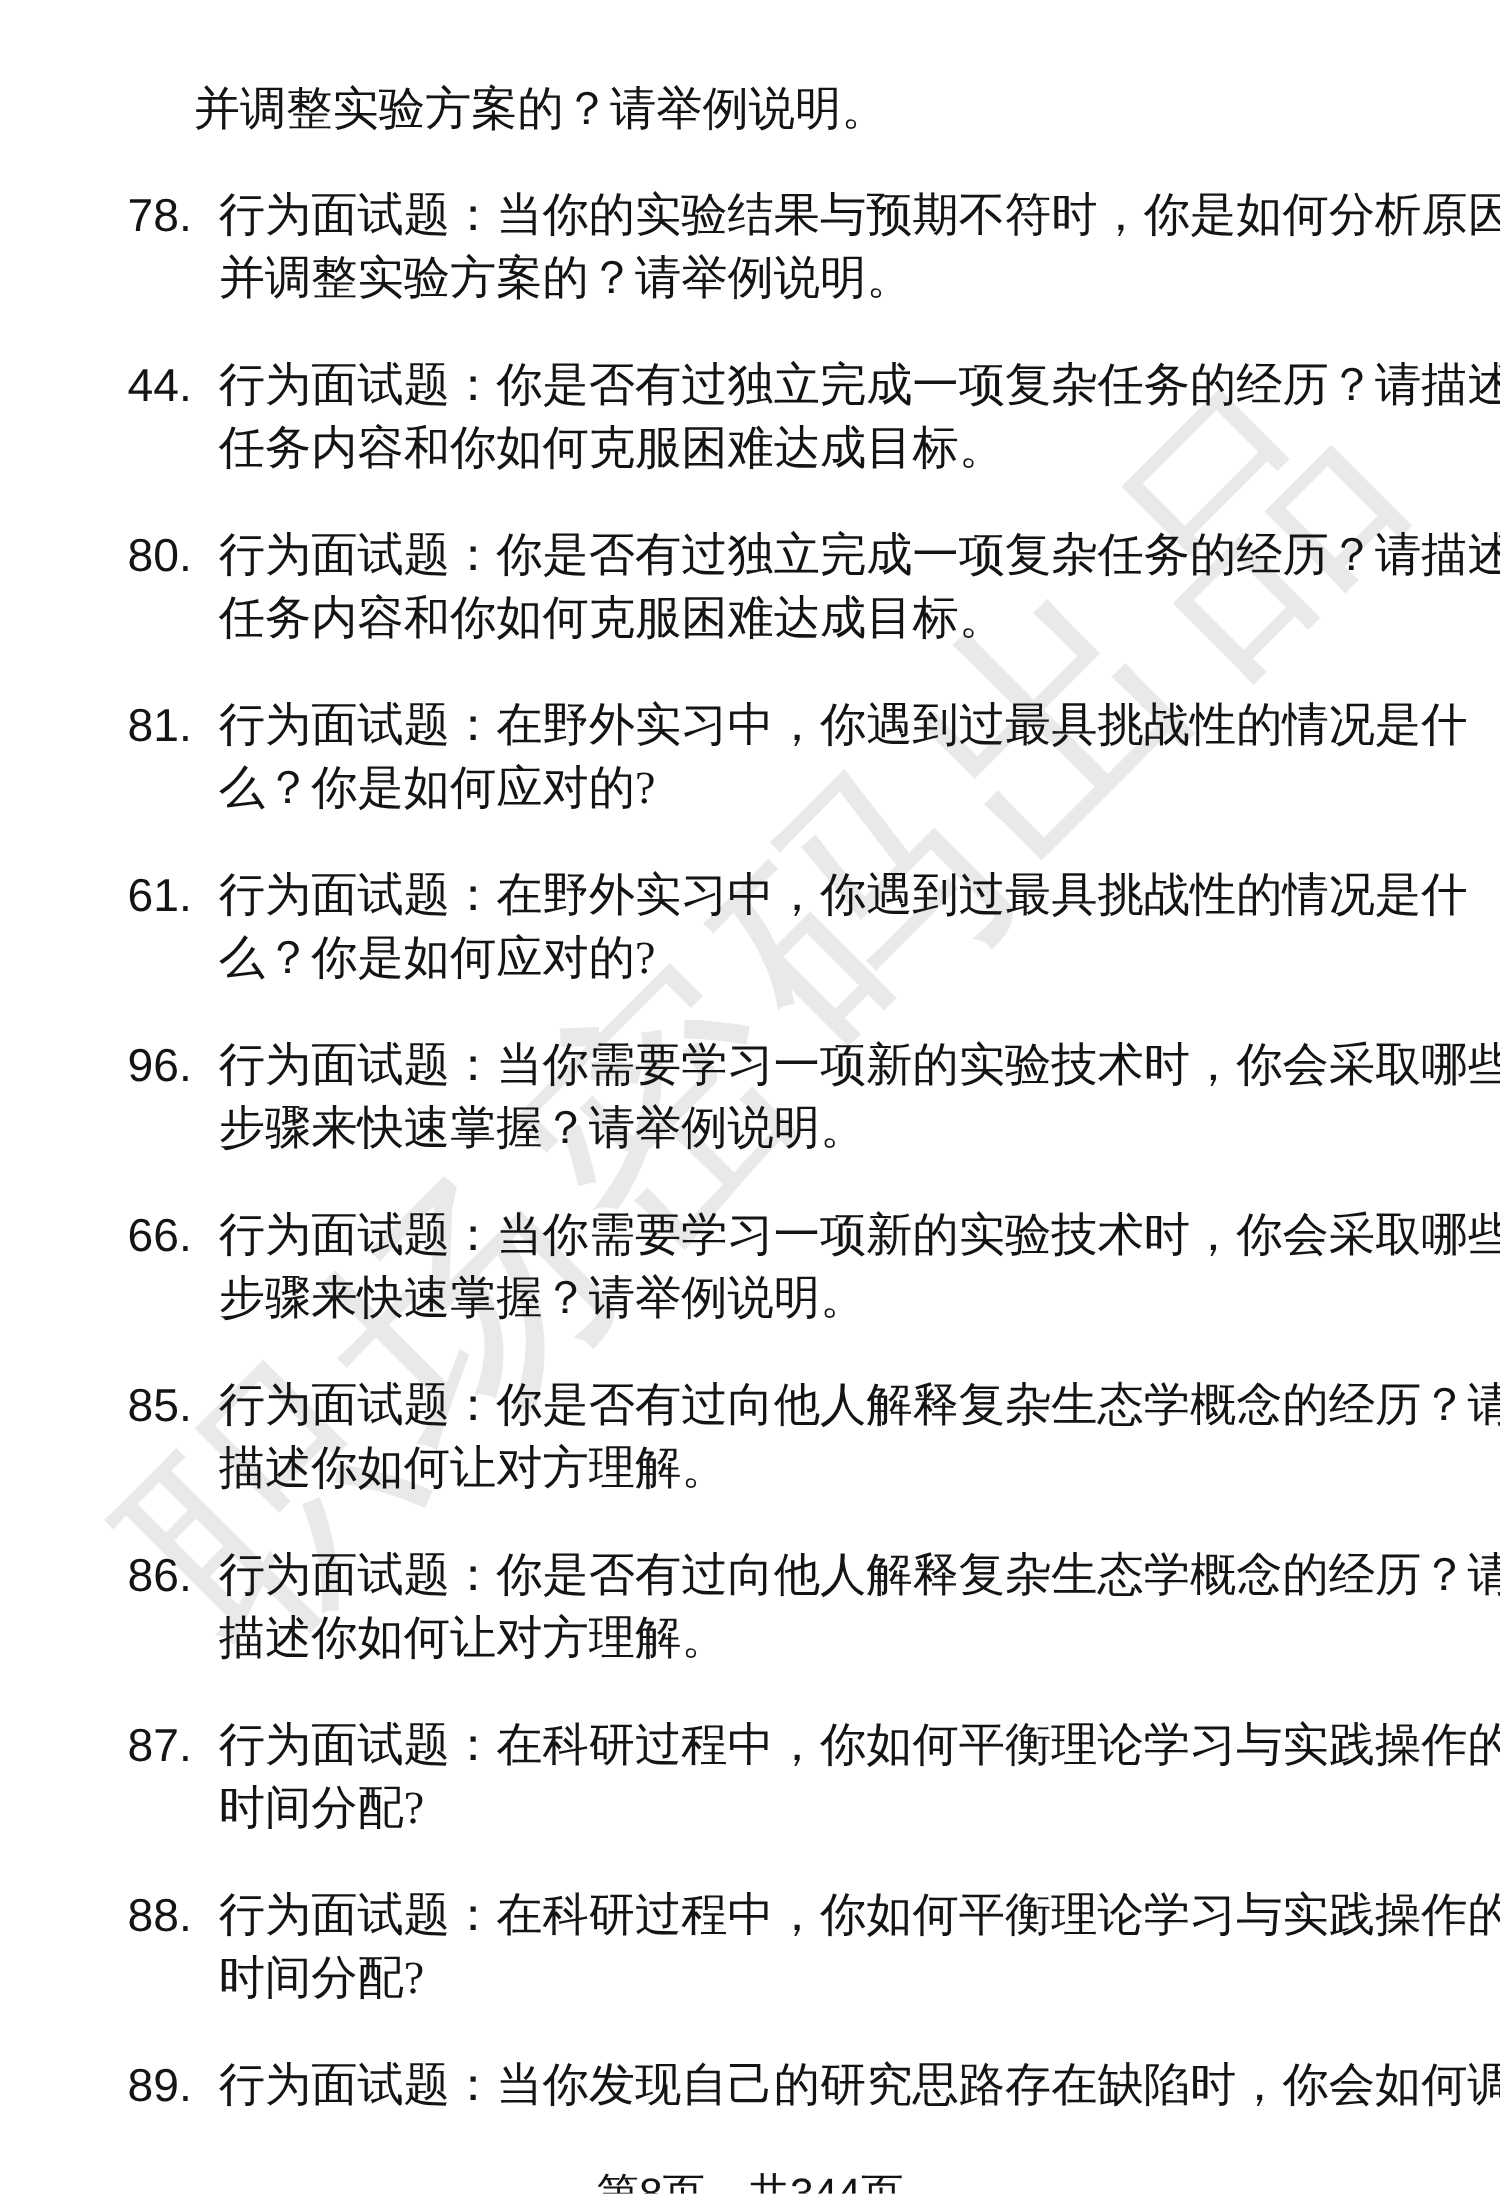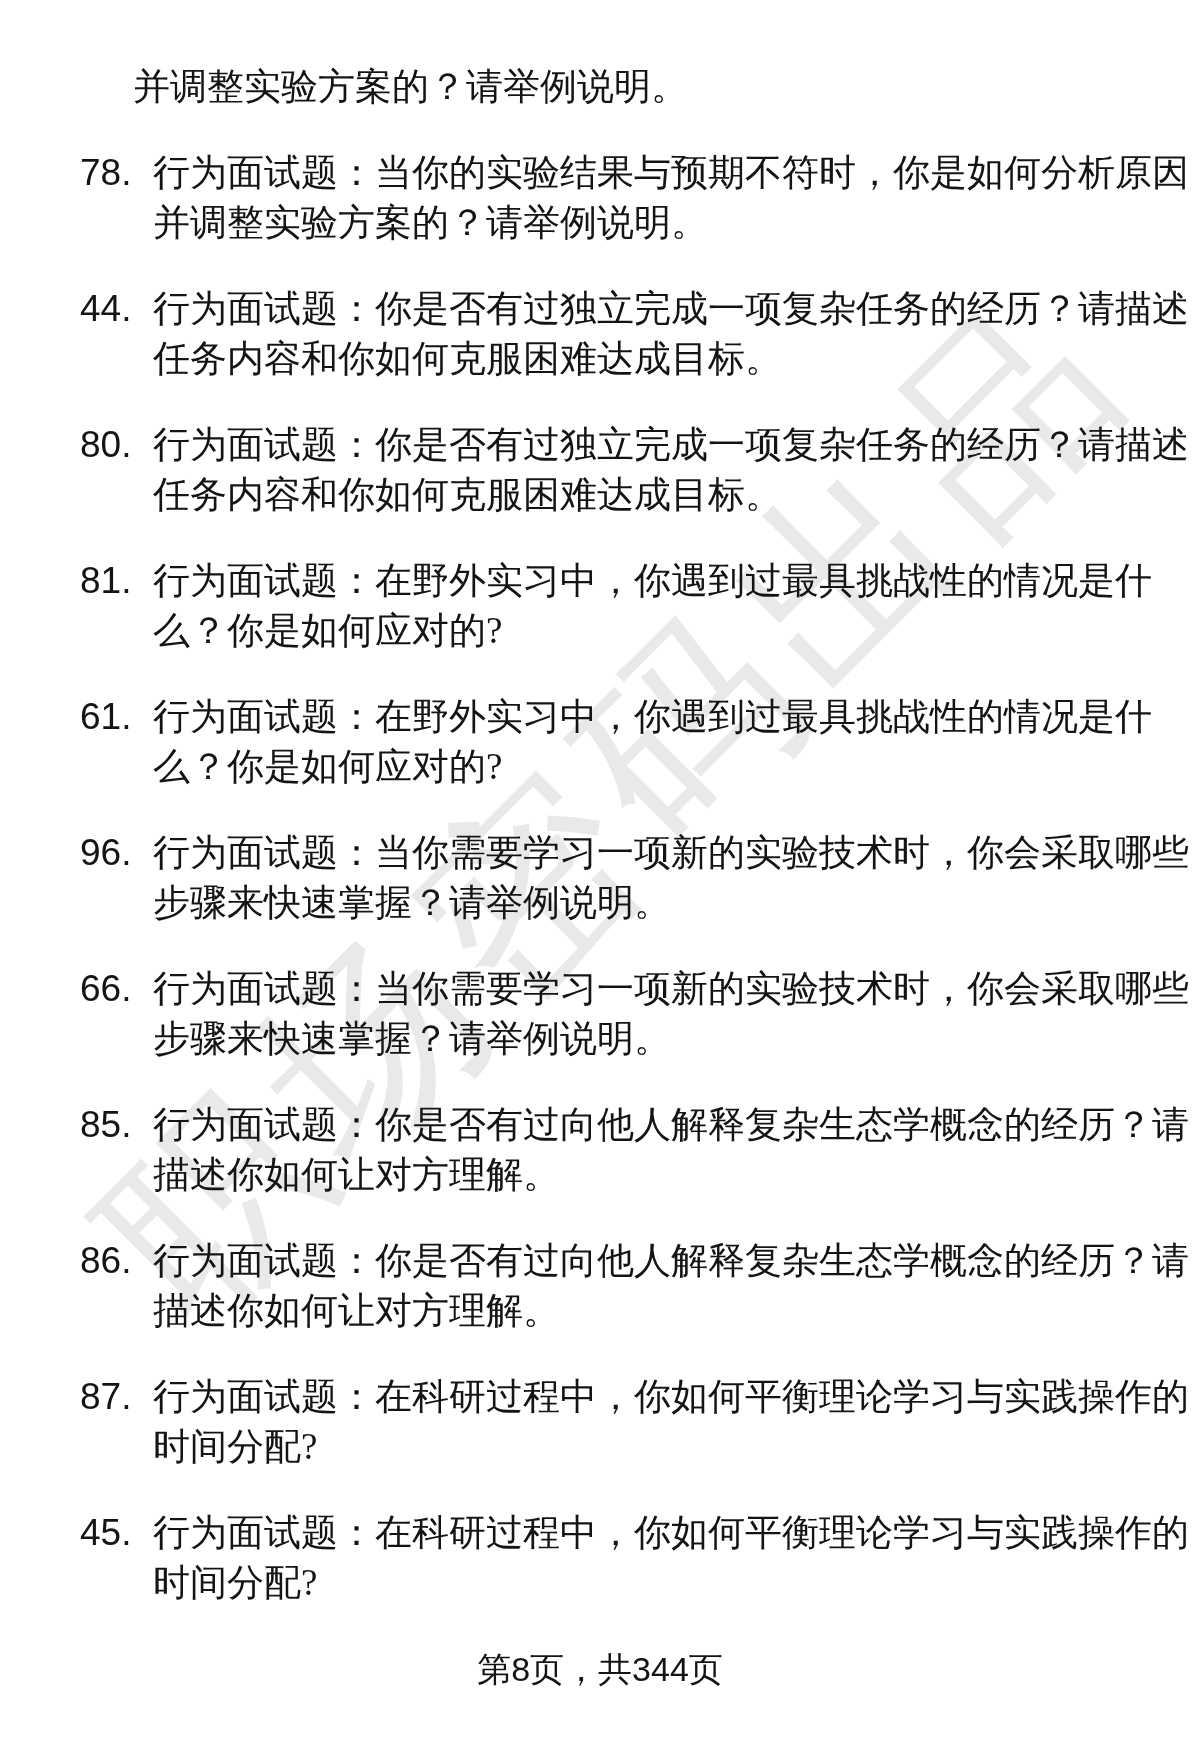--- a/index.html
+++ b/index.html
@@ -25,21 +25,21 @@
     font-size: 205px;
     letter-spacing: 18px;
     white-space: nowrap;
     color: #e9e9e9;
     z-index: 0;
     user-select: none;
   }
   .content {
     position: relative;
     z-index: 1;
-    padding: 62px 0 0 60px;
+    padding: 62px 0 0 82px;
   }
   .cont-line {
     margin-left: 73px;
     font-size: 37px;
     line-height: 50px;
     white-space: nowrap;
     margin-bottom: 36px;
   }
   .item {
     display: flex;
@@ -155,25 +155,31 @@
 
     <div class="item">
       <div class="num">87.</div>
       <div class="lines">
         <div class="line">行为面试题：在科研过程中，你如何平衡理论学习与实践操作的</div>
         <div class="line">时间分配?</div>
       </div>
     </div>
 
     <div class="item">
-      <div class="num">45.</div>
+      <div class="num">88.</div>
       <div class="lines">
         <div class="line">行为面试题：在科研过程中，你如何平衡理论学习与实践操作的</div>
         <div class="line">时间分配?</div>
       </div>
     </div>
 
+    <div class="item">
+      <div class="num">89.</div>
+      <div class="lines">
+        <div class="line">行为面试题：当你发现自己的研究思路存在缺陷时，你会如何调</div>
+      </div>
+    </div>
 
   </div>
 
   <div class="footer">第8页，共344页</div>
 
 </div>
 
 </body></html>

